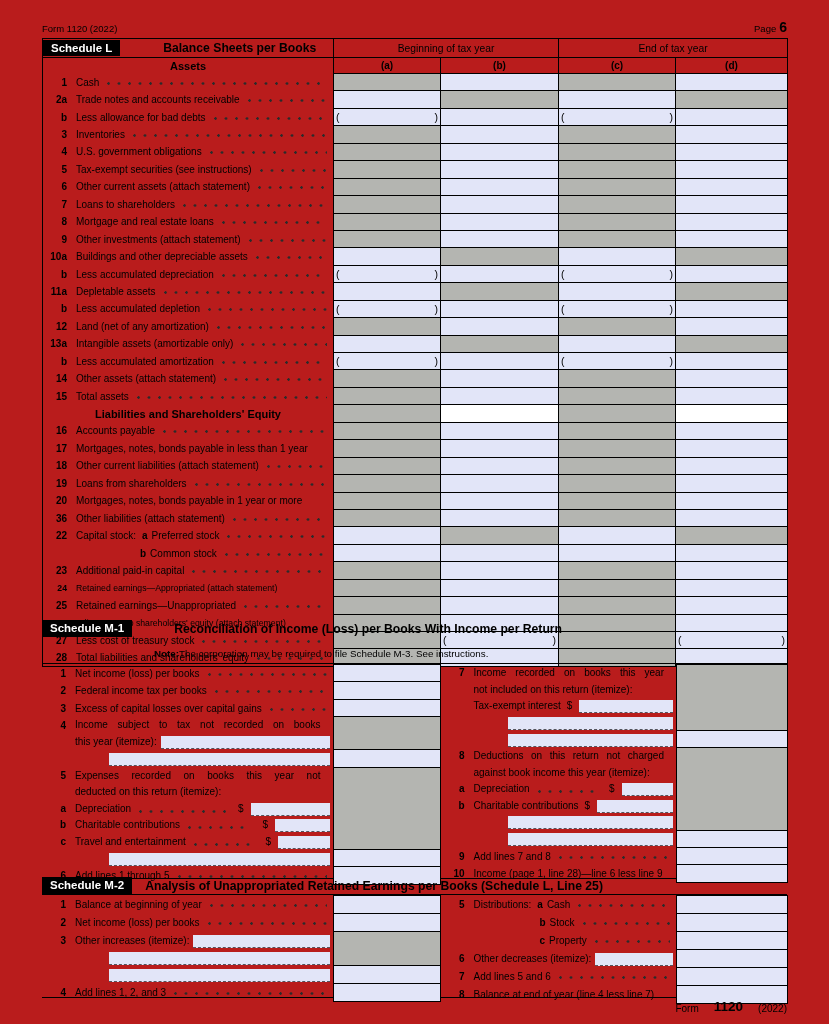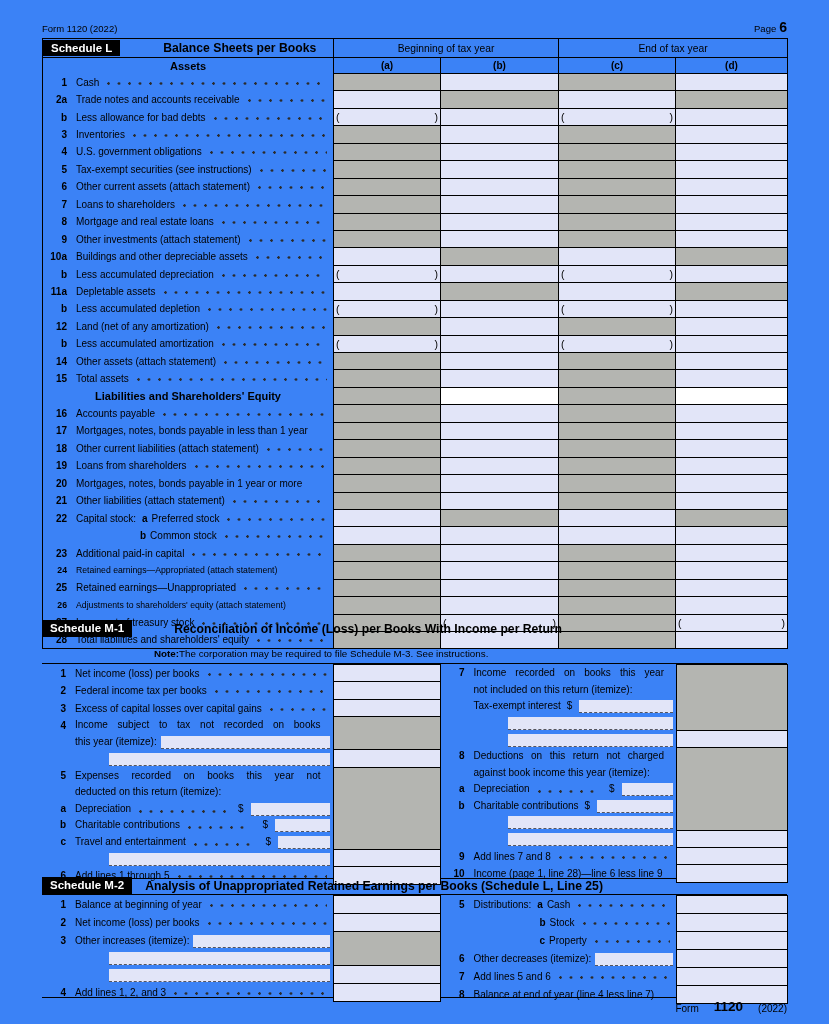--- a/index.html
+++ b/index.html
@@ -1,17 +1,17 @@
 <!DOCTYPE html>
 <html style="--fill: #e2e5f8; --shade: #b4b5b1;"><head>
 <meta charset="utf-8">
 <style>
   html,body{margin:0;padding:0;background:#fff;}
   body{width:829px;height:1024px;font-family:"Liberation Sans","DejaVu Sans",sans-serif;color:#000;}
-  .page{position:relative;width:829px;height:1024px;background:#3b82f6;overflow:hidden;}
+  .page{position:relative;width:829px;height:1024px;background:#b91c1c;overflow:hidden;}
 
   
   .top-row{position:absolute;top:20px;left:42px;width:745px;display:flex;justify-content:space-between;align-items:flex-end;font-size:9.5px;}
   .pg{display:flex;align-items:flex-end;gap:3px;}
   .pgnum{font-size:14px;font-weight:bold;line-height:1;}
 
   
   .badge{background:#000;color:#fff;font-weight:bold;font-size:11.5px;padding:2px 8px 2.5px;flex:0 0 auto;}
   .band{display:flex;align-items:center;}
   .band .title{margin-left:13px;font-weight:bold;font-size:12.2px;white-space:nowrap;}
@@ -334,20 +334,33 @@
             </div>
           </td>
           <td class="amt g"></td>
           <td class="amt l"></td>
           <td class="amt g"></td>
           <td class="amt l"></td>
         </tr>
         <tr>
           <td class="lab">
             <div class="line">
+              <span class="num">13a</span>
+              <span class="lbl">Intangible assets (amortizable only)</span>
+              <span class="leader"></span>
+            </div>
+          </td>
+          <td class="amt l"></td>
+          <td class="amt g"></td>
+          <td class="amt l"></td>
+          <td class="amt g"></td>
+        </tr>
+        <tr>
+          <td class="lab">
+            <div class="line">
               <span class="num">b</span>
               <span class="lbl">Less accumulated amortization</span>
               <span class="leader"></span>
             </div>
           </td>
           <td class="amt p">
             <div class="pwrap">
               <span>(</span>
               <span>)</span>
             </div>
@@ -453,21 +466,21 @@
             </div>
           </td>
           <td class="amt g"></td>
           <td class="amt l"></td>
           <td class="amt g"></td>
           <td class="amt l"></td>
         </tr>
         <tr>
           <td class="lab">
             <div class="line">
-              <span class="num">21</span>
+              <span class="num">36</span>
               <span class="lbl">Other liabilities (attach statement)</span>
               <span class="leader"></span>
             </div>
           </td>
           <td class="amt g"></td>
           <td class="amt l"></td>
           <td class="amt g"></td>
           <td class="amt l"></td>
         </tr>
         <tr>

